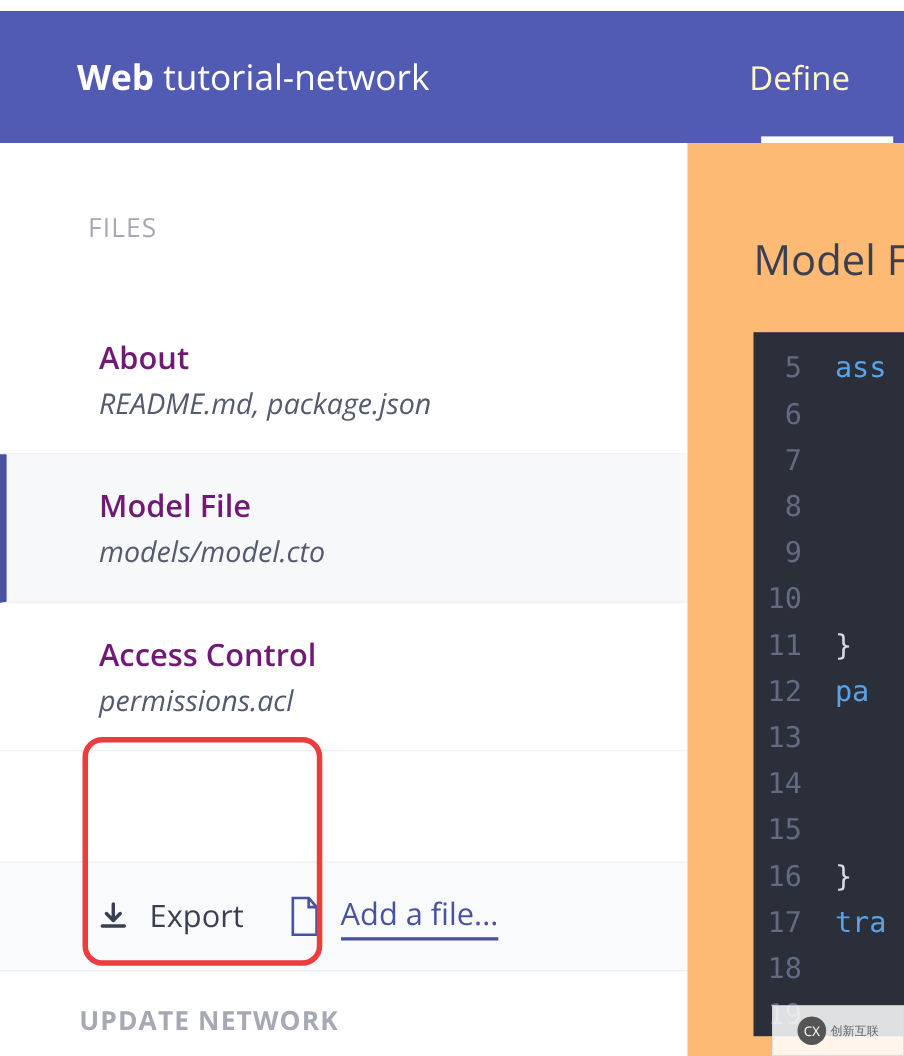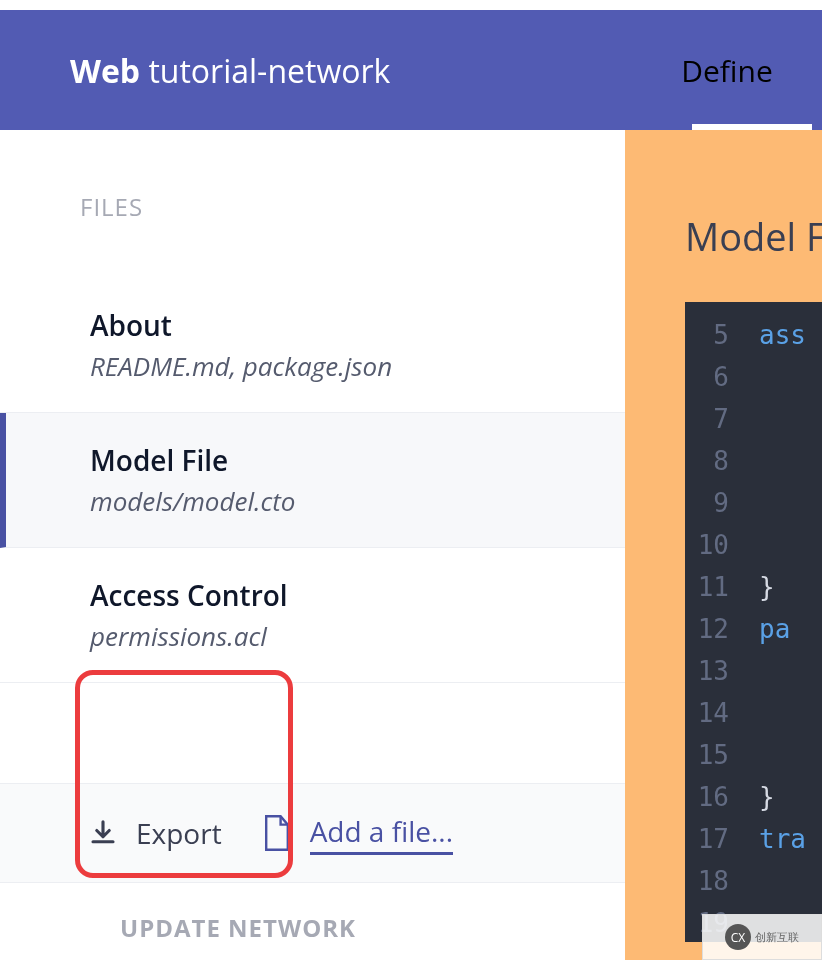--- a/index.html
+++ b/index.html
@@ -29,21 +29,21 @@
   .header-tab {
     position: absolute;
     right: 0;
     top: 0;
     height: 120px;
     width: 190px;
     display: flex;
     align-items: center;
     justify-content: center;
     font-size: 30px;
-    color: #000000;
+    color: #fef9c3;
     font-weight: 400;
   }
   .header-tab::after {
     content: "";
     position: absolute;
     bottom: 0;
     left: 60px;
     width: 120px;
     height: 6px;
     background: #fff;
@@ -74,21 +74,21 @@
   }
   .file-item.first { border-top: none; }
   .file-item.active {
     background: #f7f8fa;
     border-left: 6px solid #4951a3;
     padding-left: 84px;
   }
   .file-item .title {
     font-size: 28px;
     font-weight: 600;
-    color: #0f172a;
+    color: #701a75;
     margin-bottom: 4px;
   }
   .file-item .subtitle {
     font-size: 26px;
     font-style: italic;
     color: #555b6e;
     font-weight: 400;
   }
   .actions-row {
     display: flex;
@@ -113,21 +113,21 @@
     border-bottom: 3px solid #4951a3;
     padding-bottom: 2px;
   }
   .action.export { color: #3a3f52; }
   .icon-svg { width: 30px; height: 36px; flex-shrink: 0; }
   .update-label {
     font-size: 24px;
     font-weight: 700;
     color: #a6a9b4;
     letter-spacing: 1px;
-    padding-left: 120px;
+    padding-left: 72px;
     margin-top: 28px;
   }
   .highlight-box {
     position: absolute;
     left: 75px;
     top: 540px;
     width: 218px;
     height: 208px;
     border: 5px solid #ec3c3e;
     border-radius: 18px;

